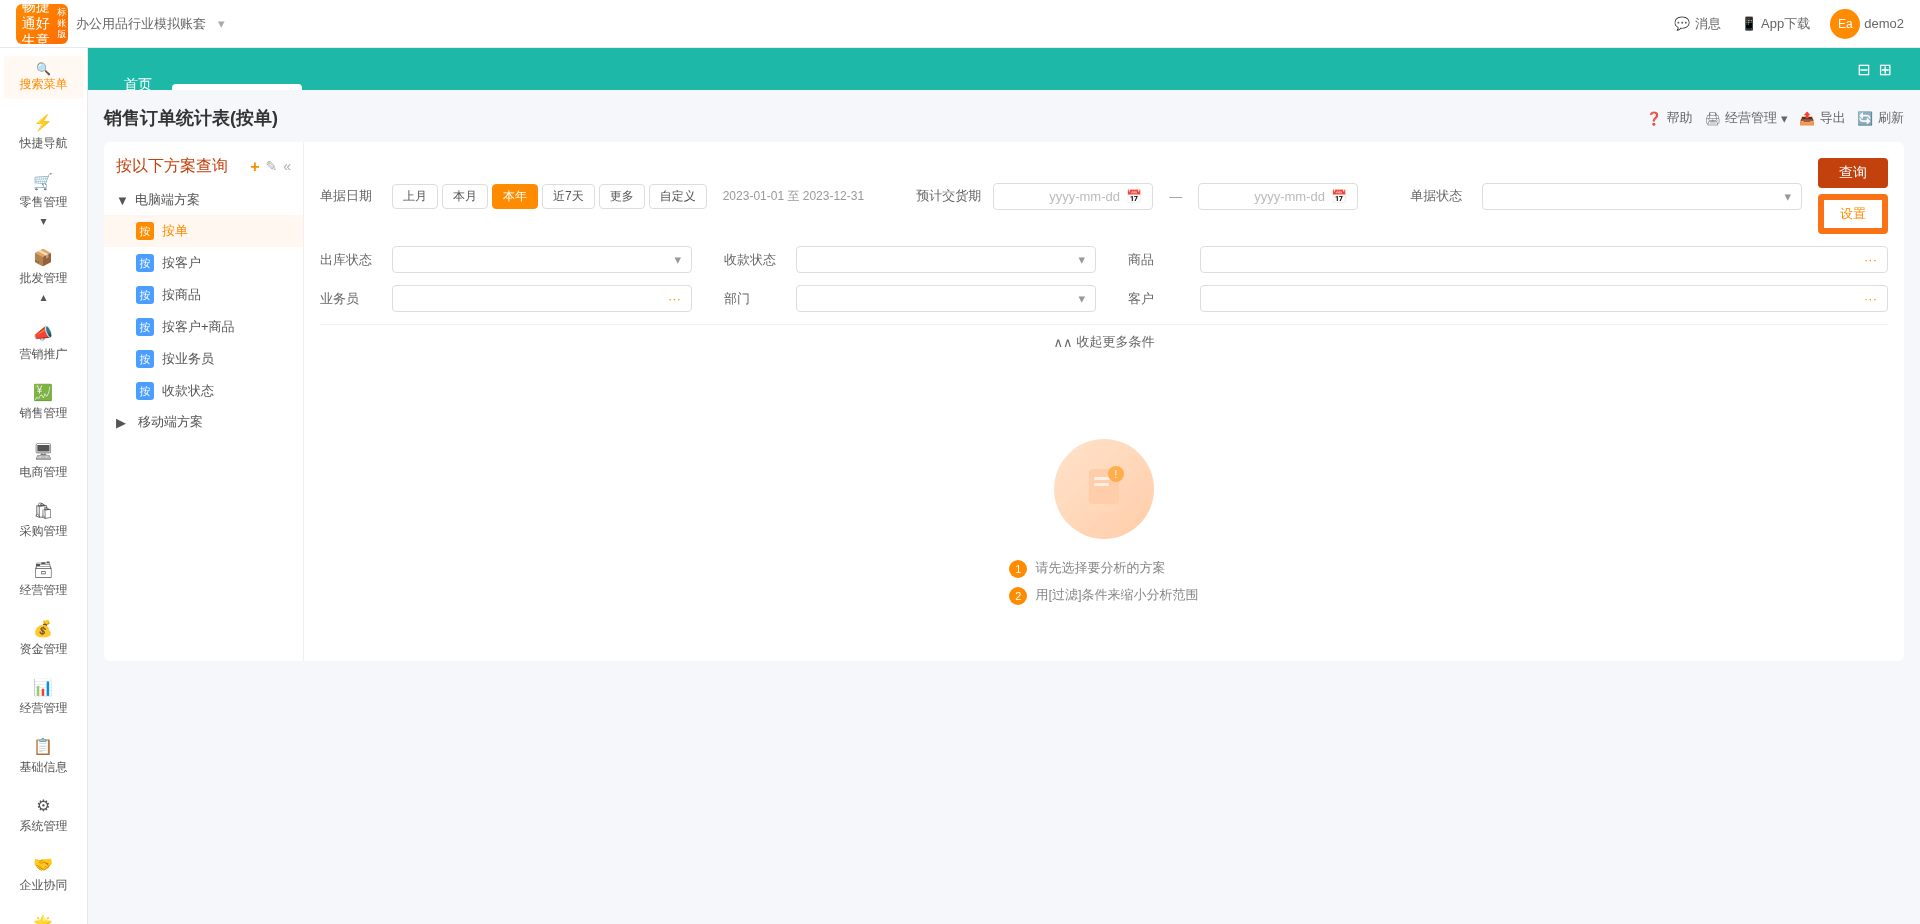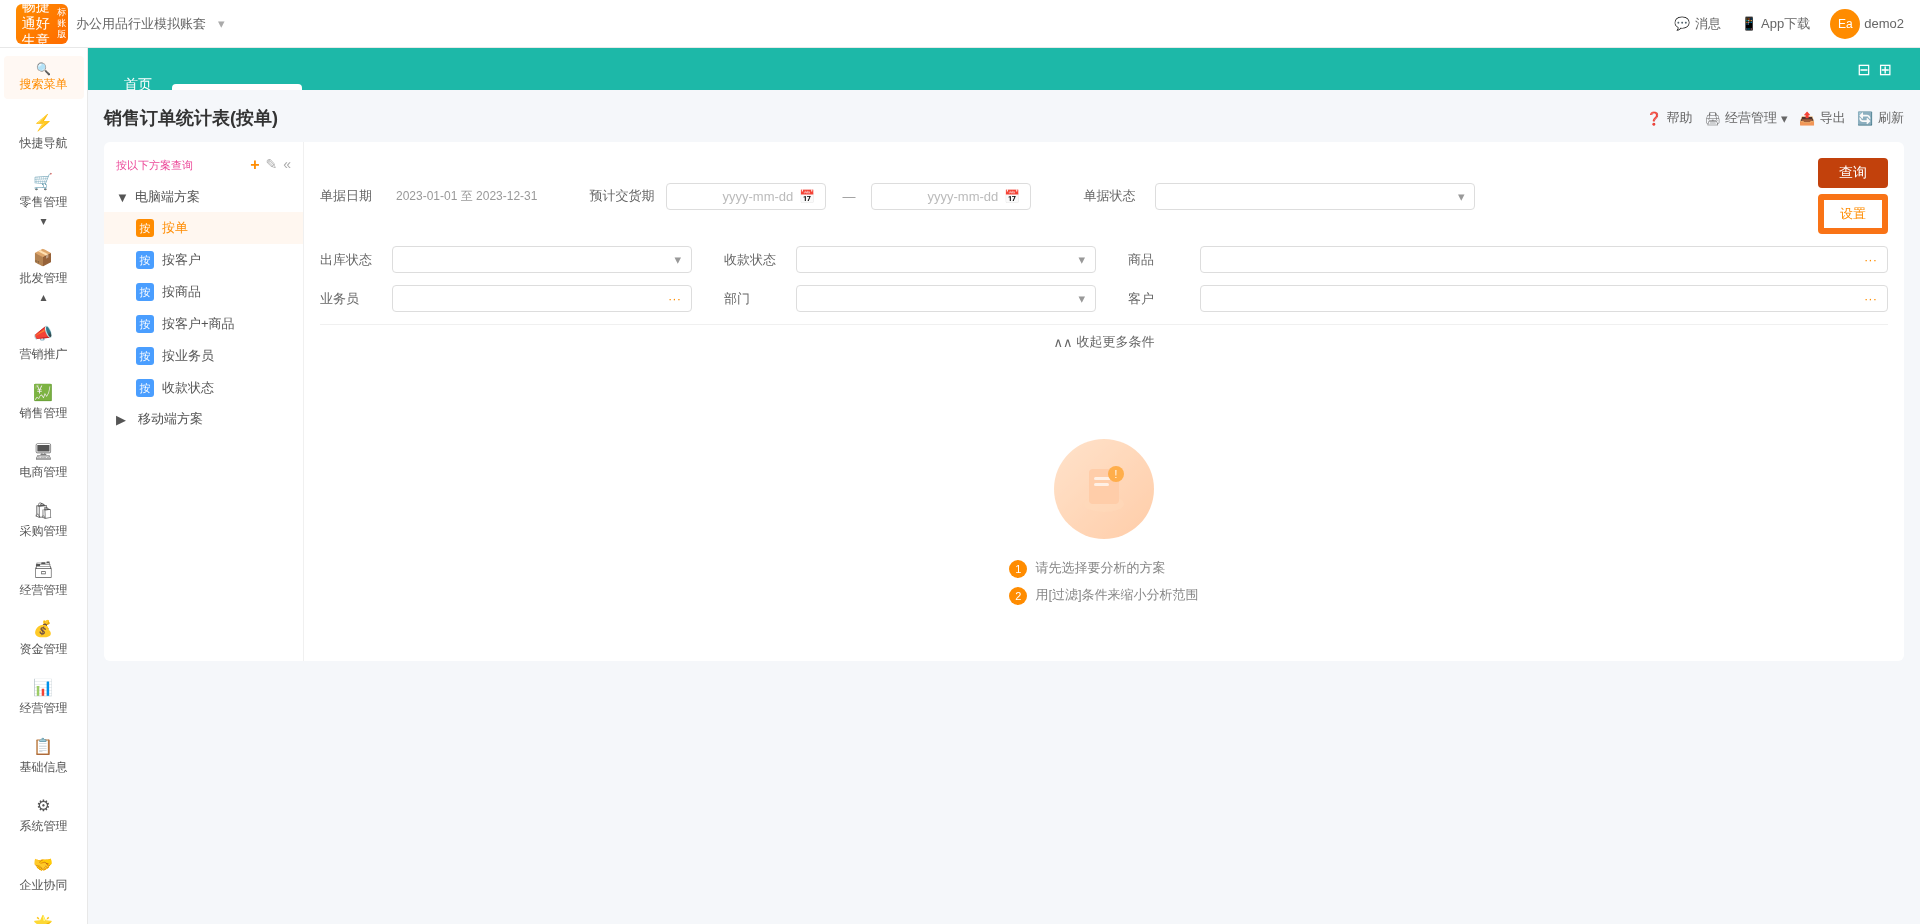--- a/index.html
+++ b/index.html
@@ -55,21 +55,21 @@
     .setting-btn { background: #fff; color: #ff8c00; border: 6px solid #f97316; border-radius: 4px; padding: 5px 16px; font-size: 13px; cursor: pointer; }
     .filter-actions-col { display: flex; flex-direction: column; gap: 6px; margin-left: auto; }
     .collapse-bar { display: flex; justify-content: center; align-items: center; padding: 8px 0; border-top: 1px solid #f0f0f0; margin-top: 4px; }
     .collapse-btn { color: #666; font-size: 13px; cursor: pointer; display: flex; align-items: center; gap: 4px; }
     .ellipsis-btn { color: #ff8c00; cursor: pointer; font-size: 13px; }
 
     
     .split-layout { display: flex; gap: 0; background: #fff; border-radius: 6px; }
     .scheme-panel { width: 200px; border-right: 1px solid #f0f0f0; padding: 10px 0; flex-shrink: 0; }
     .scheme-panel-header { display: flex; align-items: center; justify-content: space-between; padding: 4px 12px 8px; }
-    .scheme-panel-title { color: #ec4899; font-size: 11px; }
+    .scheme-panel-title { color: #c2410c; font-size: 16px; }
     .scheme-panel-icons { display: flex; gap: 6px; color: #aaa; font-size: 14px; }
     .scheme-panel-icons span { cursor: pointer; }
     .scheme-group { padding: 0; }
     .scheme-group-header { display: flex; align-items: center; gap: 6px; padding: 6px 12px; color: #555; font-size: 13px; cursor: pointer; }
     .scheme-item { display: flex; align-items: center; gap: 8px; padding: 7px 12px 7px 32px; cursor: pointer; color: #555; font-size: 13px; }
     .scheme-item.active { background: #fff7f0; color: #ff8c00; }
     .scheme-item-icon { width: 18px; height: 18px; border-radius: 3px; display: flex; align-items: center; justify-content: center; font-size: 11px; color: #fff; flex-shrink: 0; }
     .icon-orange { background: #ff8c00; }
 
     
@@ -266,20 +266,28 @@
           <div class="scheme-group-header" style="padding-left:12px;">
             <span>▶</span>
             <span style="margin-left:6px;">移动端方案</span>
           </div>
         </div>
 
         <div class="main-filter-area">
 
           <div class="filter-row">
             <span class="filter-label">单据日期</span>
+            <div class="filter-date-btns">
+              <button class="date-btn">上月</button>
+              <button class="date-btn">本月</button>
+              <button class="date-btn active">本年</button>
+              <button class="date-btn">近7天</button>
+              <button class="date-btn">更多</button>
+              <button class="date-btn">自定义</button>
+            </div>
             <span class="date-range-text" style="color:#999; font-size:12px; margin-left:4px;">2023-01-01 至 2023-12-31</span>
 
             <span class="filter-label" style="margin-left:40px;">预计交货期</span>
             <div class="filter-date-input" style="display:flex; align-items:center; gap:6px;">
               <span style="color:#bbb; font-size:13px;">yyyy-mm-dd</span>
               <span>📅</span>
             </div>
             <span class="date-sep">—</span>
             <div class="filter-date-input" style="display:flex; align-items:center; gap:6px;">
               <span style="color:#bbb; font-size:13px;">yyyy-mm-dd</span>

